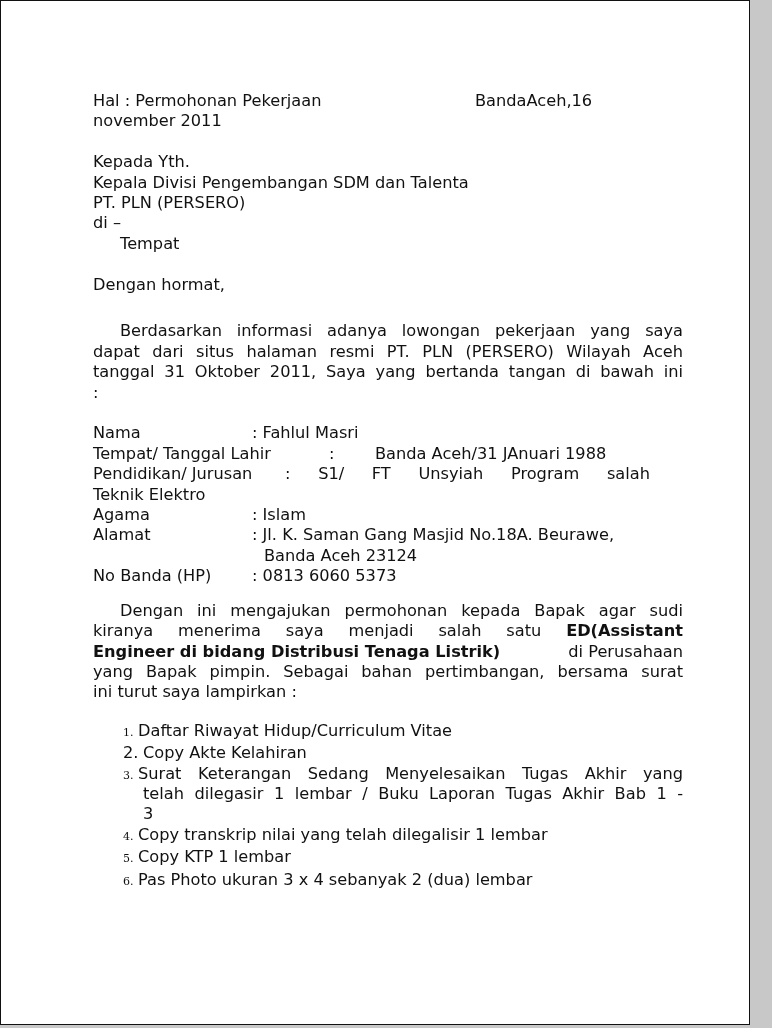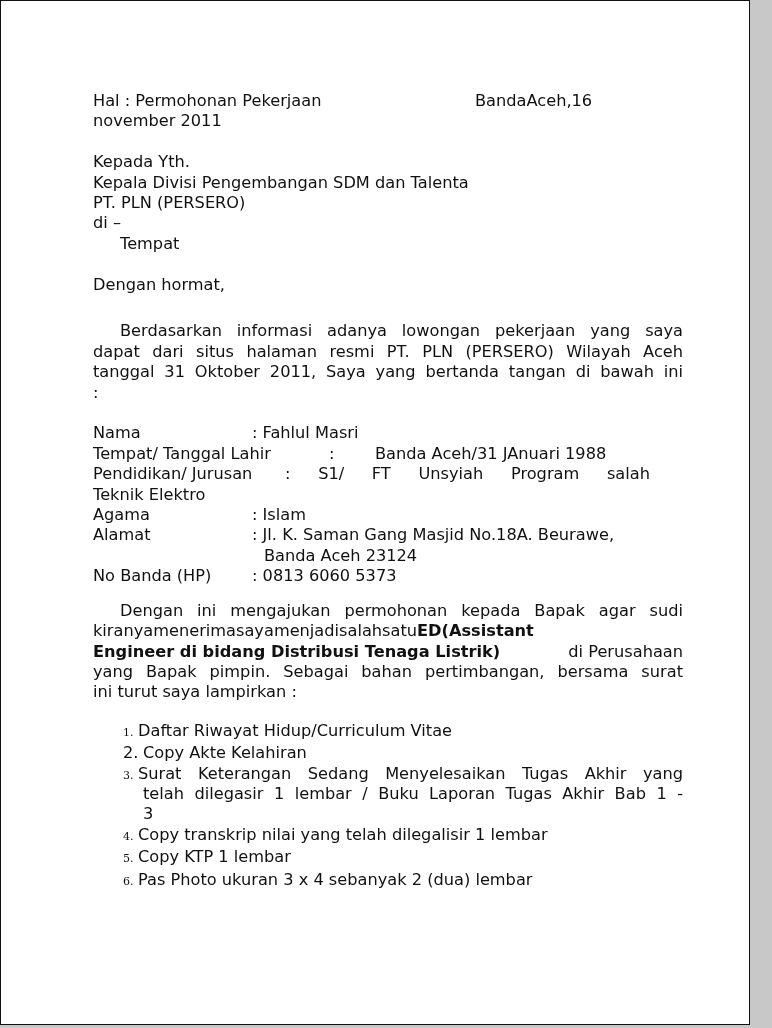--- a/index.html
+++ b/index.html
@@ -105,21 +105,21 @@
       </div>
       <div class="frow">
         <span class="flabel">No Banda (HP)</span>
         <span class="fval">: 0813 6060 5373</span>
       </div>
     </div>
     <div class="gap" style="height:14px;"></div>
 
     <div>
       <div class="line indent" style="text-align:justify; text-align-last:justify; white-space:normal;">Dengan ini mengajukan permohonan kepada Bapak agar sudi</div>
-      <div class="line" style="display:flex; ">
+      <div class="line" style="display:flex; justify-content:space-between;">
         <span>kiranya</span>
         <span>menerima</span>
         <span>saya</span>
         <span>menjadi</span>
         <span>salah</span>
         <span>satu</span>
         <span class="bold">ED(Assistant</span>
       </div>
       <div class="line" style="display:flex; justify-content:space-between;">
         <span class="bold">Engineer di bidang Distribusi Tenaga Listrik)</span>

